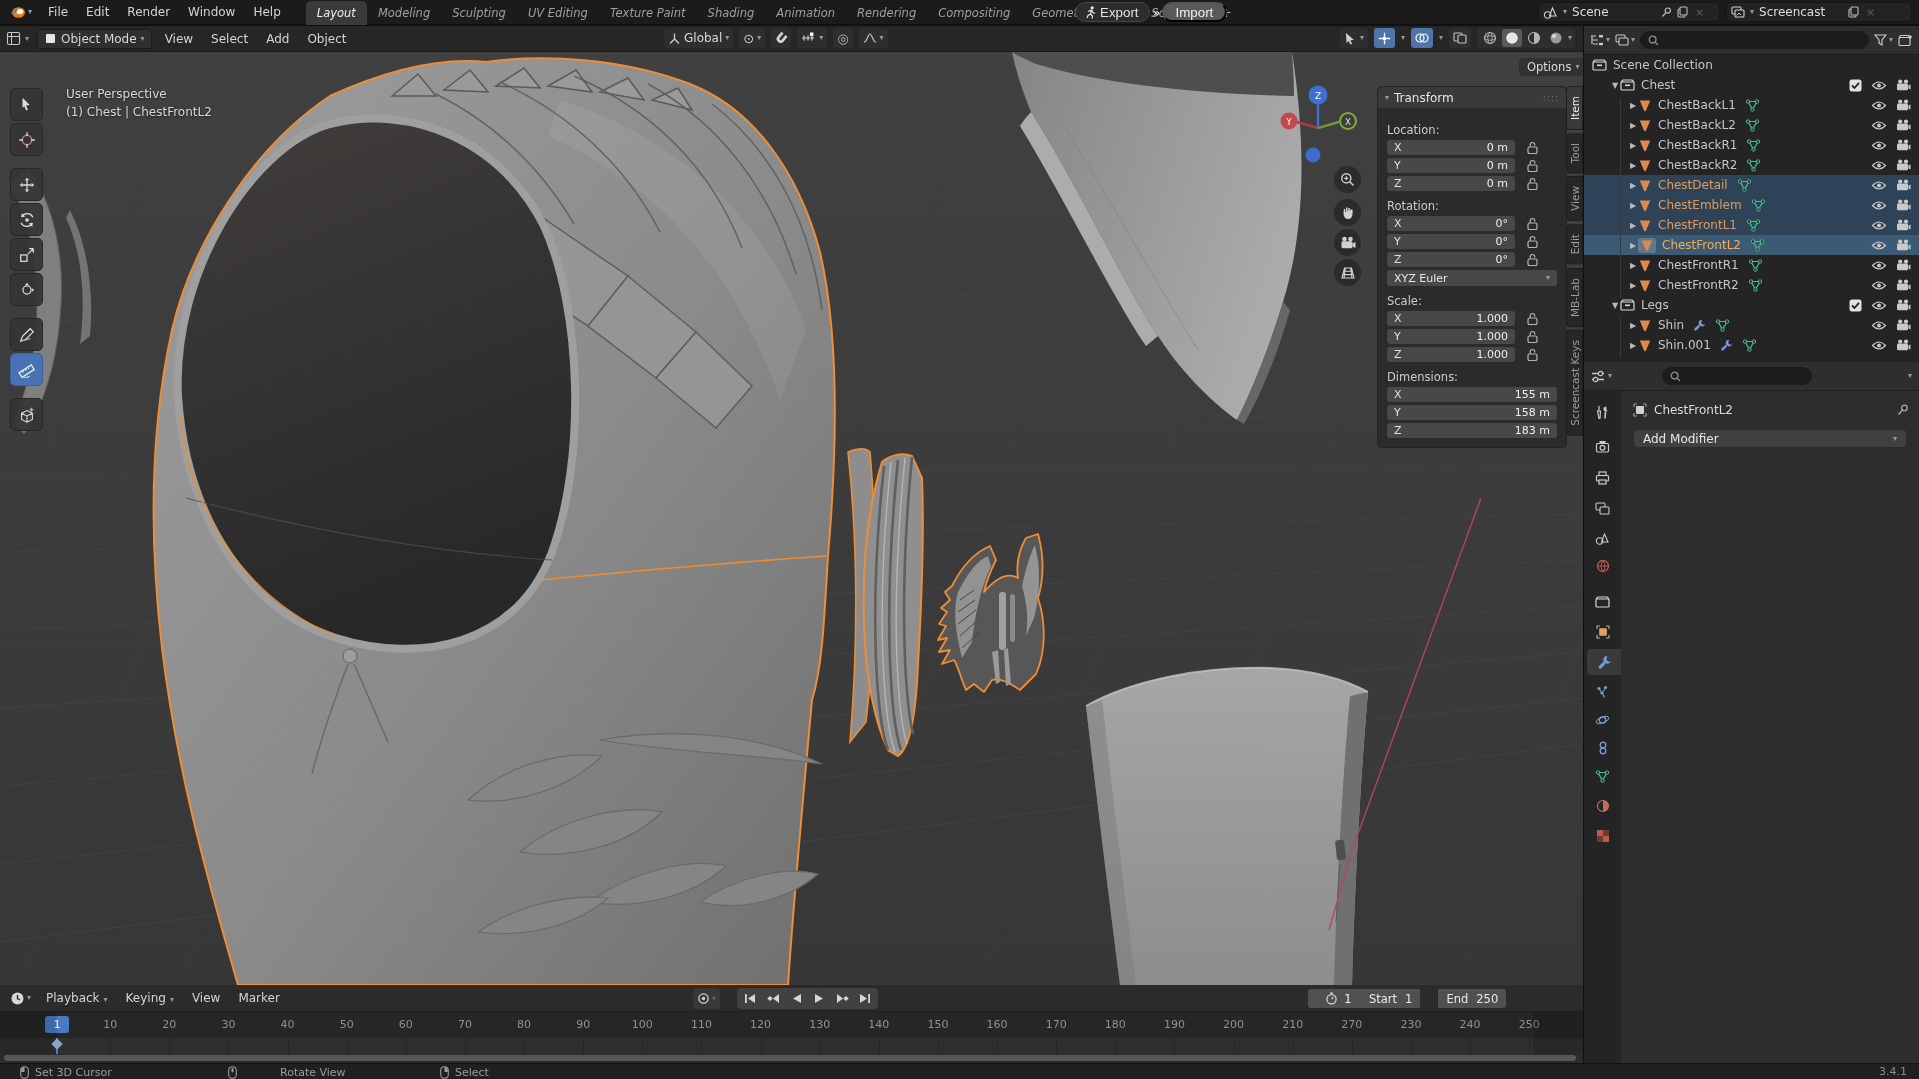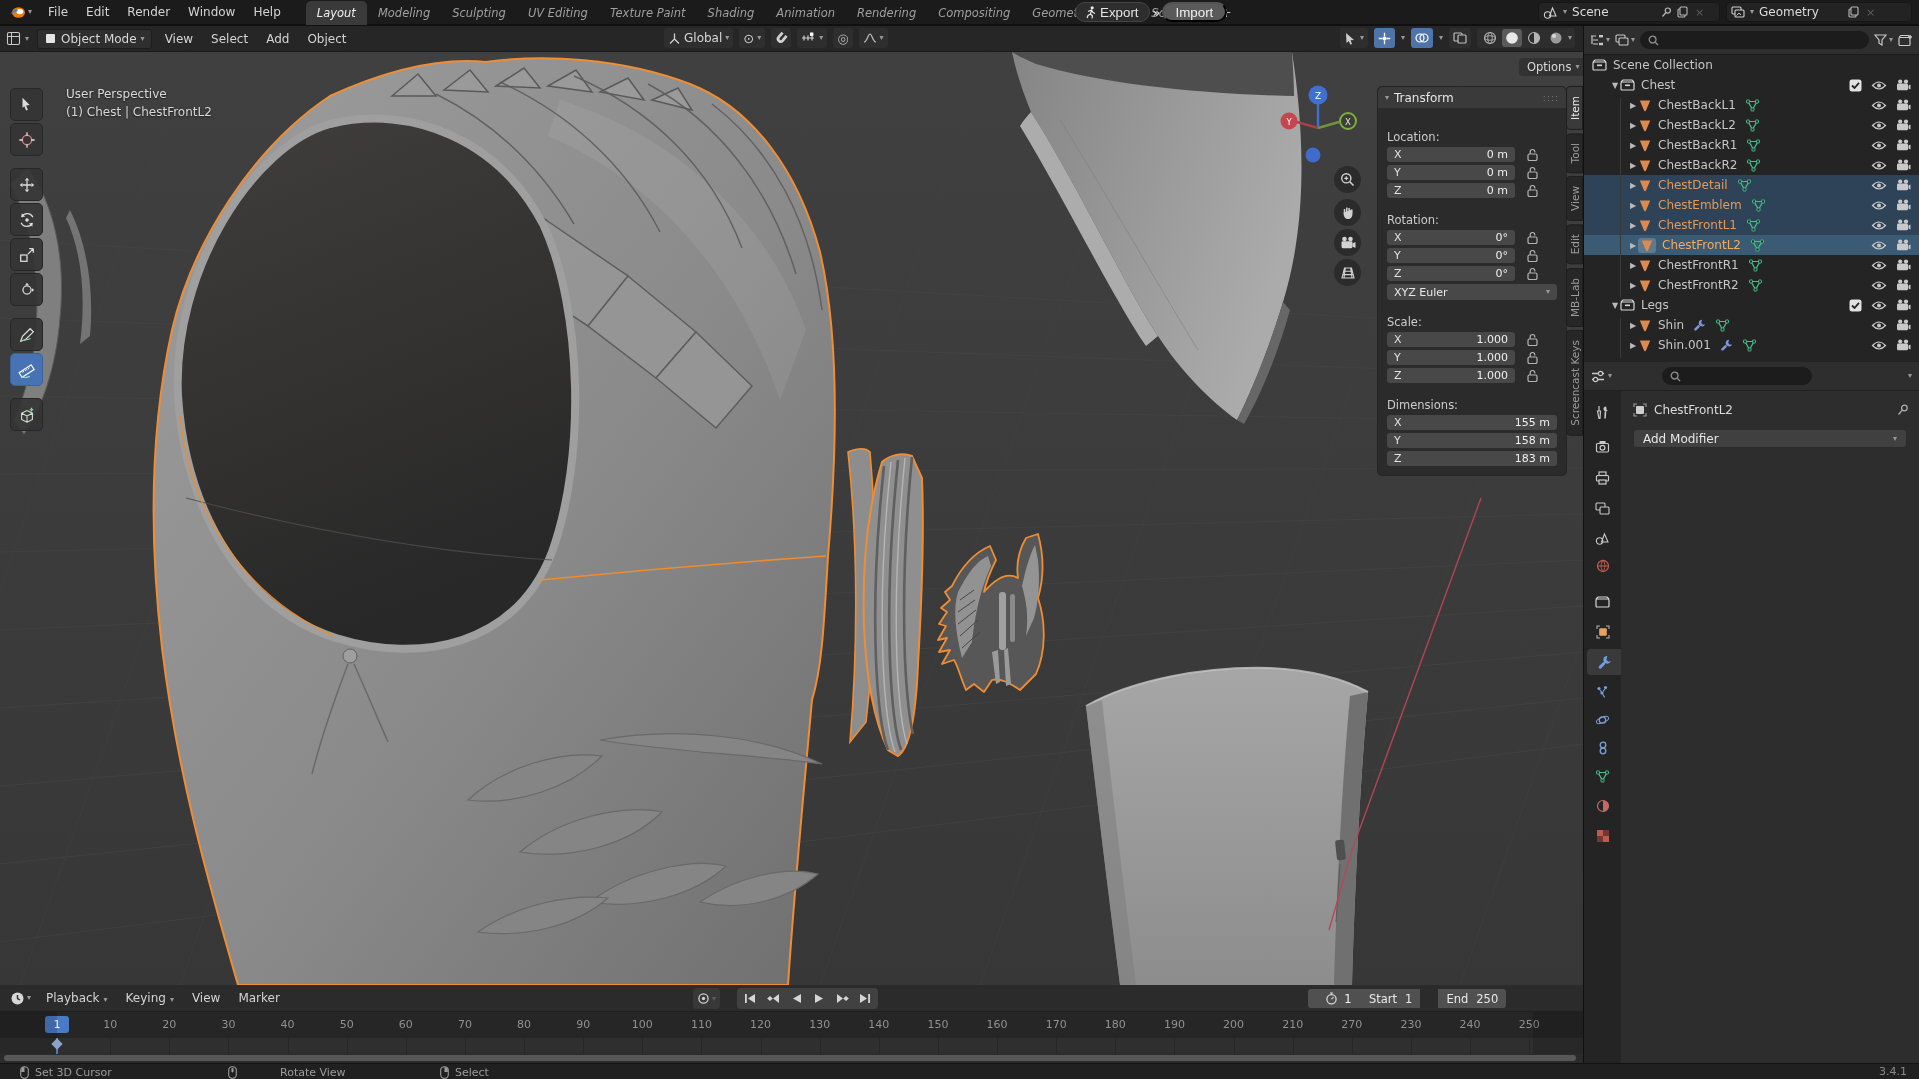--- a/index.html
+++ b/index.html
@@ -47,21 +47,21 @@
   .tool-btn.active { background:#4772b3; border-color:#3c619c; }
   .tool-gap { height:8px; }
   .navbtn { position:absolute; width:27px; height:27px; border-radius:50%; background:rgba(28,28,28,.55); display:flex; align-items:center; justify-content:center; }
   .options-btn { position:absolute; left:1519px; top:6px; height:18px; background:rgba(48,48,48,.85); border-radius:4px; display:flex; align-items:center; gap:4px; padding:0 8px; color:#dadada; font-size:11.5px; }
 
   
   .npanel { position:absolute; left:1377px; top:34px; width:190px; background:rgba(42,42,42,.95); border-radius:5px; border:1px solid #242424; }
   .np-head { height:21px; background:#3a3a3a; border-radius:5px 5px 0 0; display:flex; align-items:center; gap:5px; padding:0 7px; color:#e6e6e6; }
   .np-grip { margin-left:auto; color:#767676; font-size:9px; letter-spacing:1px; }
   .np-body { padding:7px 9px 9px; }
-  .np-label { color:#cccccc; font-size:11.5px; margin:15px 0 3px; }
+  .np-label { color:#cccccc; font-size:11.5px; margin:8px 0 3px; }
   .nrow { display:flex; align-items:center; margin-bottom:3px; }
   .nfield { width:128px; height:15px; background:#484848; border-radius:3px; display:flex; align-items:center; padding:0 7px; font-size:11px; }
   .nfield .ax { color:#e2e2e2; }
   .nfield .val { margin-left:auto; color:#efefef; }
   .nfield.wide { width:170px; }
   .nlock { margin-left:12px; display:flex; }
   .euler-field { width:170px; height:16px; background:#484848; border-radius:3px; display:flex; align-items:center; padding:0 7px; font-size:11px; color:#e8e8e8; margin:2px 0 4px; }
   .euler-field .caret { margin-left:auto; }
   .side-tabs { position:absolute; left:1566px; top:34px; width:17px; display:flex; flex-direction:column; gap:3px; }
   .side-tab { writing-mode:vertical-rl; transform:rotate(180deg); background:#272727; color:#9c9c9c; font-size:10.5px; padding:9px 2px; border-radius:0 4px 4px 0; border:1px solid #1e1e1e; text-align:center; }
@@ -192,21 +192,21 @@
     <span class="dim-x">×</span>
   </div>
 
   <div class="id-widget" style="left:1726px; width:186px;">
     <svg width="14" height="12" viewBox="0 0 14 12">
       <rect x="1" y="1" width="9" height="7" rx="1" fill="none" stroke="#cfcfcf" stroke-width="1.1"></rect>
       <rect x="4" y="4" width="9" height="7" rx="1" fill="#232323" stroke="#cfcfcf" stroke-width="1.1"></rect>
       <path d="M5.5 9.5 L8 7 L10 9" stroke="#cfcfcf" stroke-width="1" fill="none"></path>
     </svg>
     <span class="caret">▾</span>
-    <span class="name">Geometry</span>
+    <span class="name">Screencast</span>
     <svg width="11" height="12" viewBox="0 0 11 12">
       <rect x="1" y="3" width="7" height="8" rx="1" fill="none" stroke="#b9b9b9" stroke-width="1.1"></rect>
       <rect x="3" y="1" width="7" height="8" rx="1" fill="#232323" stroke="#b9b9b9" stroke-width="1.1"></rect>
     </svg>
     <span class="dim-x">×</span>
   </div>
 </div>
 
 <div class="region vph">
   <div class="vph-chip">

